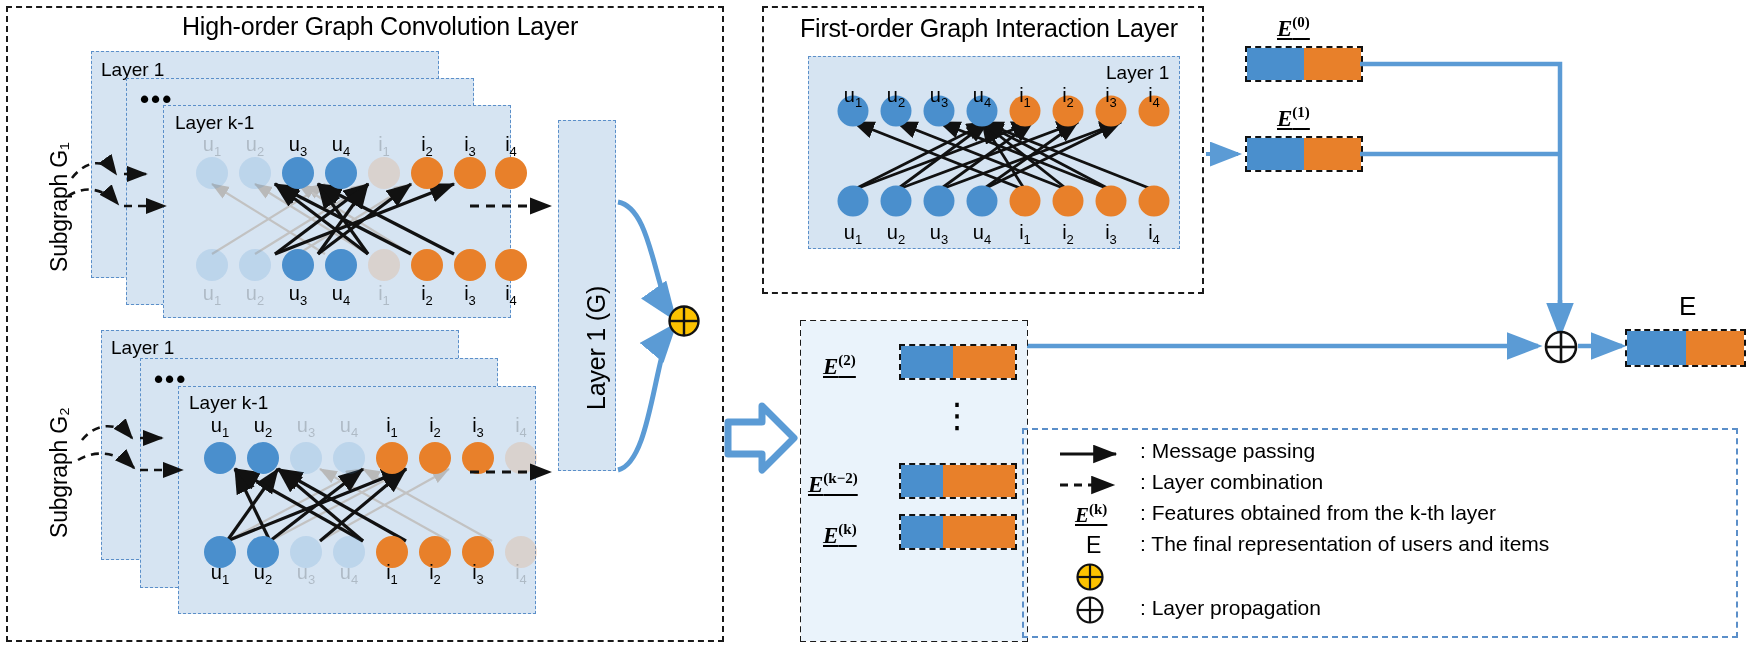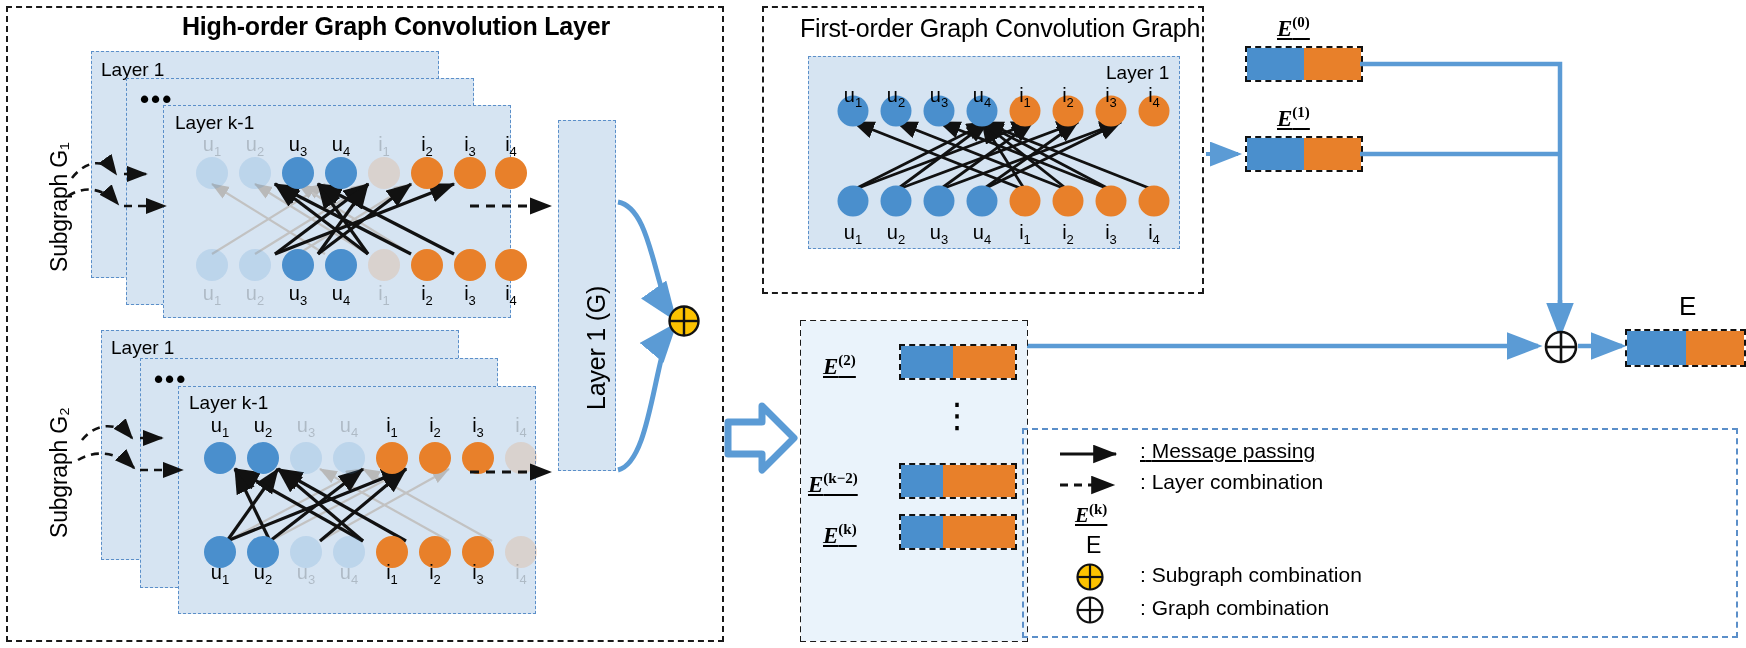--- a/index.html
+++ b/index.html
@@ -24,21 +24,21 @@
   .dots{font-size:26px;font-weight:bold;letter-spacing:2px;color:#000;}
   svg{overflow:visible;}
 </style>
 </head>
 <body>
 
 <div id="root">
 
   <div class="abs panel-dash" style="left:6px;top:6px;width:718px;height:636px;"></div>
 
-  <div class="abs ttl" style="left:182px;top:12px;font-weight:700;">High-order Graph Convolution Layer</div>
+  <div class="abs ttl" style="left:182px;top:12px;font-weight:400;">High-order Graph Convolution Layer</div>
 
   <div class="abs" style="left:46px;top:272px;">
     <div class="vert ttl" style="font-size:23px;">Subgraph G₁</div>
   </div>
 
   <div class="abs card" style="left:91px;top:51px;width:348px;height:227px;"></div>
   <div class="abs lbl" style="left:101px;top:59px;">Layer 1</div>
 
   <div class="abs card" style="left:126px;top:78px;width:348px;height:227px;"></div>
   <div class="abs dots" style="left:140px;top:84px;">•••</div>
@@ -230,21 +230,21 @@
     <path d="M10,280 C44,272 46,160 66,136" stroke="#5b9bd5" stroke-width="5" fill="none" marker-end="url(#ah-blue)"></path>
   </svg>
 
   <svg class="abs" style="left:667px;top:304px;" width="34" height="34">
     <circle cx="17" cy="17" r="14.5" fill="#fcc200" stroke="#111" stroke-width="2.4"></circle>
     <line x1="2.5" y1="17" x2="31.5" y2="17" stroke="#111" stroke-width="2.4"></line>
     <line x1="17" y1="2.5" x2="17" y2="31.5" stroke="#111" stroke-width="2.4"></line>
   </svg>
 
   <div class="abs panel-dash" style="left:762px;top:6px;width:442px;height:288px;"></div>
-  <div class="abs ttl" style="left:800px;top:14px;">First-order Graph Convolution Graph</div>
+  <div class="abs ttl" style="left:800px;top:14px;">First-order Graph Interaction Layer</div>
 
   <div class="abs card" style="left:808px;top:56px;width:372px;height:193px;"></div>
   <div class="abs lbl" style="left:1106px;top:62px;">Layer 1</div>
 
   <svg class="abs" style="left:808px;top:56px;" width="372" height="193">
     <g stroke="#111" stroke-width="2.8" fill="none" marker-end="url(#ah-dark)">
       <line x1="45" y1="134" x2="180" y2="66"></line>
       <line x1="45" y1="134" x2="225" y2="66"></line>
       <line x1="88" y1="134" x2="180" y2="66"></line>
       <line x1="88" y1="134" x2="270" y2="66"></line>
@@ -381,54 +381,58 @@
 
   <svg class="abs" style="left:726px;top:400px;" width="72" height="80">
     <path d="M2,22 L36,22 L36,6 L68,38 L36,70 L36,54 L2,54 Z" fill="#fff" stroke="#5b9bd5" stroke-width="7" stroke-linejoin="round"></path>
   </svg>
 
   <div class="abs" style="left:1022px;top:428px;width:716px;height:210px;border:2px dashed #5b8fc9;box-sizing:border-box;"></div>
 
   <svg class="abs" style="left:1058px;top:443px;" width="72" height="22">
     <line x1="2" y1="11" x2="58" y2="11" stroke="#111" stroke-width="3" marker-end="url(#ah-dark)"></line>
   </svg>
-  <div class="abs legendtxt" style="left:1140px;top:439px;text-decoration:underline;">
+  <div class="abs legendtxt" style="left:1140px;top:439px;">
     <span>:</span>
     <span>Message passing</span>
   </div>
 
   <svg class="abs" style="left:1058px;top:474px;" width="72" height="22">
     <line x1="2" y1="11" x2="56" y2="11" stroke="#111" stroke-width="3" stroke-dasharray="8,6" marker-end="url(#ah-dark)"></line>
   </svg>
   <div class="abs legendtxt" style="left:1140px;top:470px;">
     <span>:</span>
     <span>Layer combination</span>
   </div>
 
   <div class="abs mathE" style="left:1075px;top:501px;font-size:21px;">
     <span>E</span><sup>(k)</sup>
   </div>
+  <div class="abs legendtxt" style="left:1140px;top:501px;">
+    <span>:</span>
+    <span>Features obtained from the k-th layer</span>
+  </div>
 
   <div class="abs" style="left:1086px;top:532px;font-size:23px;font-family:'Liberation Sans',sans-serif;">
     <span>E</span>
+  </div>
+  <div class="abs legendtxt" style="left:1140px;top:532px;">
+    <span>:</span>
+    <span>The final representation of users and items</span>
   </div>
 
   <svg class="abs" style="left:1075px;top:562px;" width="30" height="30">
     <circle cx="15" cy="15" r="12.5" fill="#fcc200" stroke="#111" stroke-width="2.2"></circle>
     <line x1="2.5" y1="15" x2="27.5" y2="15" stroke="#111" stroke-width="2.2"></line>
     <line x1="15" y1="2.5" x2="15" y2="27.5" stroke="#111" stroke-width="2.2"></line>
   </svg>
-  <div class="abs legendtxt" style="left:1140px;top:563px;">
-    <span>:</span>
-    <span>Subgraph combination</span>
-  </div>
 
   <svg class="abs" style="left:1075px;top:595px;" width="30" height="30">
     <circle cx="15" cy="15" r="12.5" fill="#fff" stroke="#111" stroke-width="2.2"></circle>
     <line x1="2.5" y1="15" x2="27.5" y2="15" stroke="#111" stroke-width="2.2"></line>
     <line x1="15" y1="2.5" x2="15" y2="27.5" stroke="#111" stroke-width="2.2"></line>
   </svg>
   <div class="abs legendtxt" style="left:1140px;top:596px;">
     <span>:</span>
-    <span>Graph combination</span>
+    <span>Layer propagation</span>
   </div>
 
 </div>
 
 </body></html>

